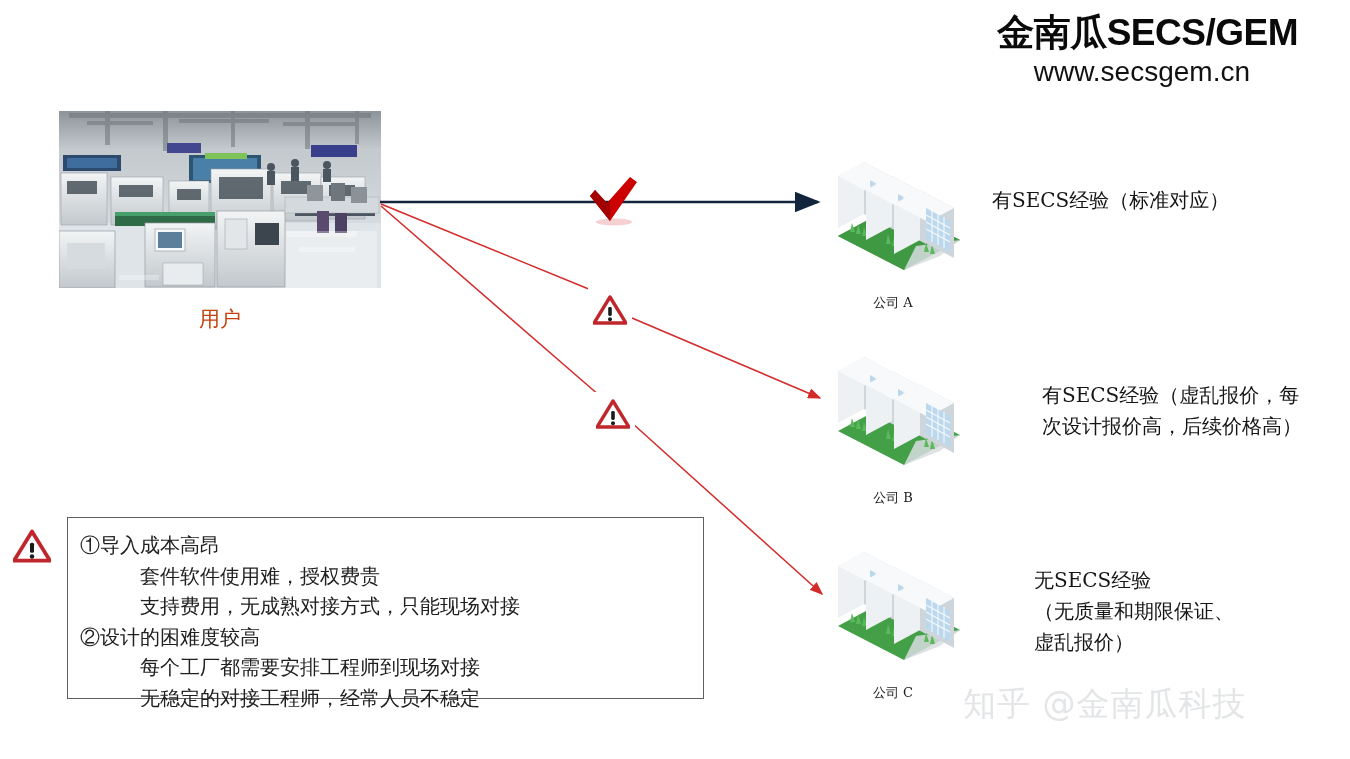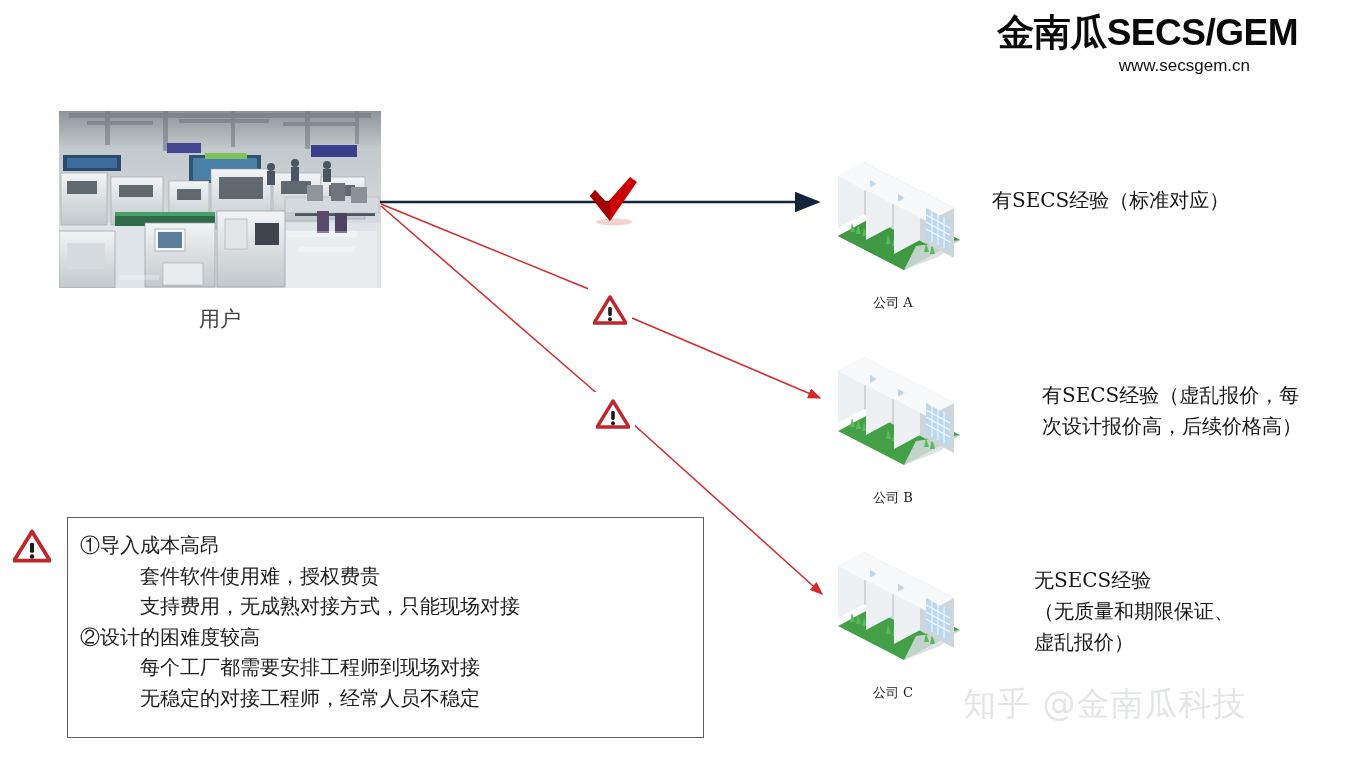--- a/index.html
+++ b/index.html
@@ -27,21 +27,21 @@
     font-weight: bold;
     letter-spacing: -0.5px;
     color: #0a0a0a;
     white-space: nowrap;
     font-family: "Liberation Sans", "DejaVu Sans", sans-serif;
   }
   .brand-url {
     position: absolute;
     right: 100px;
     top: 56px;
-    font-size: 17px;
+    font-size: 28px;
     color: #111111;
     white-space: nowrap;
     font-family: "Liberation Sans", "DejaVu Sans", sans-serif;
   }
 
   
   .photo {
     position: absolute;
     left: 59px;
     top: 111px;
@@ -52,21 +52,21 @@
   }
   .photo-svg { display: block; width: 100%; height: 100%; }
 
   .photo-caption {
     position: absolute;
     left: 59px;
     top: 305px;
     width: 322px;
     text-align: center;
     font-size: 21px;
-    color: #404040;
+    color: #c2410c;
     font-family: "DejaVu Serif", "Liberation Serif", serif;
   }
 
   
   .building {
     position: absolute;
     width: 146px;
     height: 150px;
   }
   .building svg { display: block; width: 100%; height: 100%; }
@@ -131,21 +131,21 @@
     height: 52px;
   }
   .check-mark svg { display: block; width: 100%; height: 100%; }
 
   
   .note-box {
     position: absolute;
     left: 67px;
     top: 517px;
     width: 637px;
-    height: 221px;
+    height: 182px;
     border: 1px solid #5f5f5f;
     background: #ffffff;
     box-sizing: border-box;
     padding: 12px 10px 10px 12px;
   }
   .note-line {
     font-size: 20px;
     line-height: 30.5px;
     color: #202020;
     white-space: nowrap;

